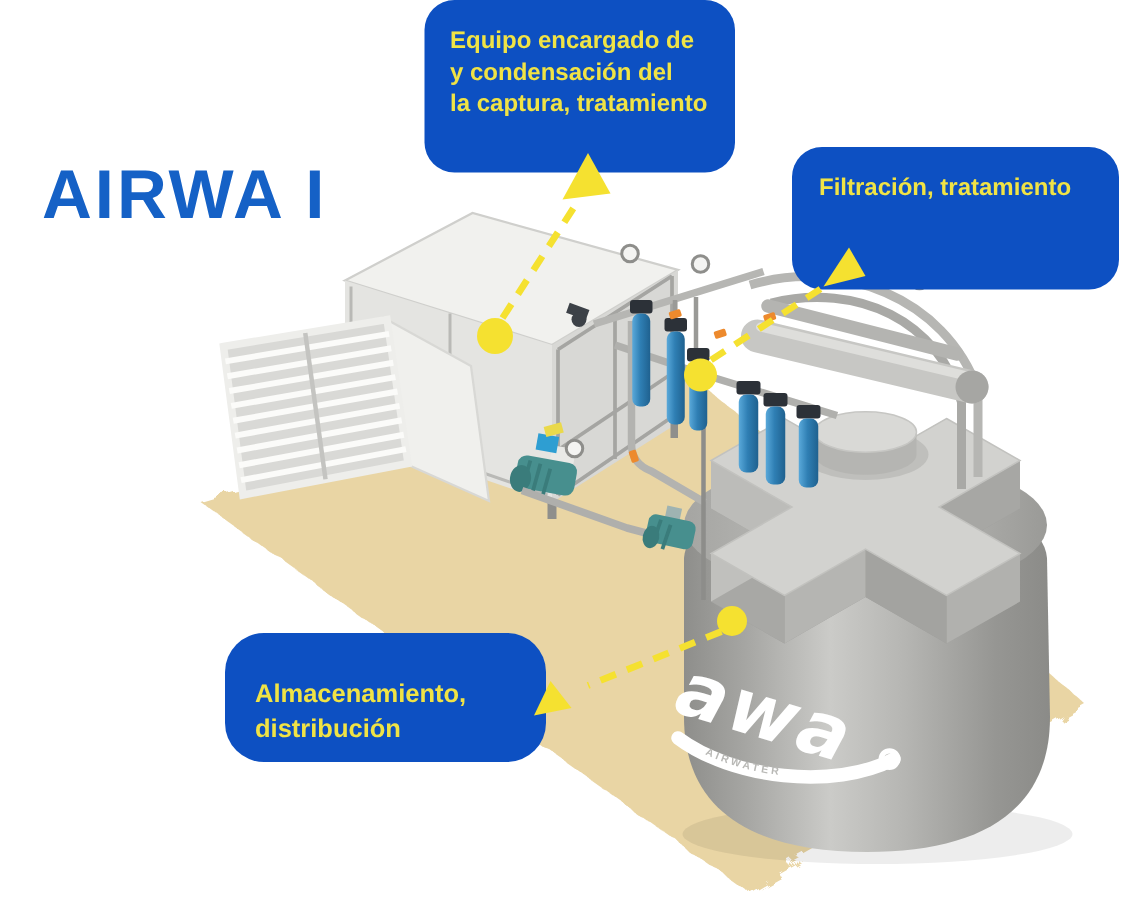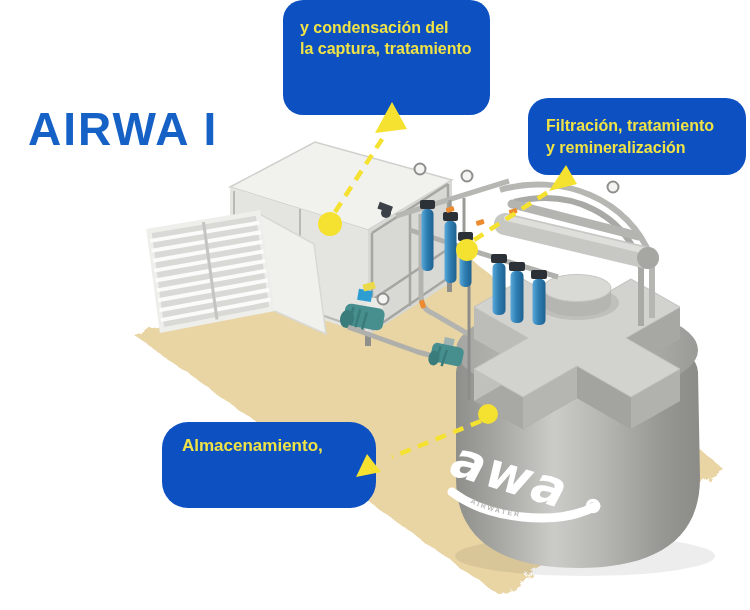--- a/index.html
+++ b/index.html
@@ -17,26 +17,26 @@
   .callout{
     position:absolute;z-index:2;background:#0d50c2;color:#f0e345;
     font-weight:700;box-sizing:border-box;
   }
   .callout .ln{white-space:nowrap;}
   .callout-capture{
     left:283px;top:0px;width:207px;height:115px;border-radius:20px;
     padding:17px 0 0 17px;font-size:16px;line-height:21px;
   }
   .callout-filtration{
-    left:528px;top:98px;width:218px;height:77px;border-radius:20px;
+    left:528px;top:98px;width:218px;height:95px;border-radius:20px;
     padding:17px 0 0 18px;font-size:16px;line-height:22px;
   }
   .callout-storage{
     left:150px;top:422px;width:214px;height:86px;border-radius:26px;
-    padding:12px 0 0 20px;font-size:17px;line-height:23px;margin-left:12px;
+    padding:29px 0 0 20px;font-size:17px;line-height:23px;
   }
 </style>
 </head>
 <body>
 
 <div class="stage">
 
   <svg id="scene" class="svg-layer" viewBox="0 0 750 610">
     <defs>
       <filter id="torn" x="-10%" y="-10%" width="120%" height="120%">
@@ -210,31 +210,32 @@
       <rect x="444" y="338" width="10" height="8" fill="#9fb3b2" transform="rotate(12 449 342)"></rect>
       <rect x="431" y="345" width="32" height="19" rx="5" fill="#478f8e" transform="rotate(12 447 355)"></rect>
       <path d="M439,348 L437,365 M446,350 L444,367" stroke="#3a7c7b" stroke-width="2.5" transform="rotate(12 447 355)"></path>
       <ellipse cx="434" cy="358" rx="5.5" ry="7.5" fill="#3a7c7b" transform="rotate(12 434 358)"></ellipse>
     </g>
   </svg>
 
   <div class="title">AIRWA I</div>
 
   <div class="callout callout-capture">
+    <div class="ln">Equipo encargado de</div>
     <div class="ln">y condensación del</div>
     <div class="ln">la captura, tratamiento</div>
   </div>
 
   <div class="callout callout-filtration">
     <div class="ln">Filtración, tratamiento</div>
-    <div class="ln">y remineralización</div>
   </div>
 
   <div class="callout callout-storage">
     <div class="ln">Almacenamiento,</div>
+    <div class="ln">distribución</div>
   </div>
 
   <svg id="annot" class="svg-layer" viewBox="0 0 750 610">
     <g stroke-width="4.5" fill="none" stroke="#f5e130" stroke-dasharray="11 8">
       <line x1="335" y1="212" x2="386" y2="133" stroke="#f5e130"></line>
       <line x1="474" y1="240" x2="548" y2="192" stroke="#f5e130"></line>
       <line x1="481" y1="421" x2="392" y2="457" stroke="#f5e130"></line>
     </g>
     <polygon points="392,102 375,133 407,129" fill="#f5e130"></polygon>
     <polygon points="549,191 566,165 577,184" fill="#f5e130"></polygon>

